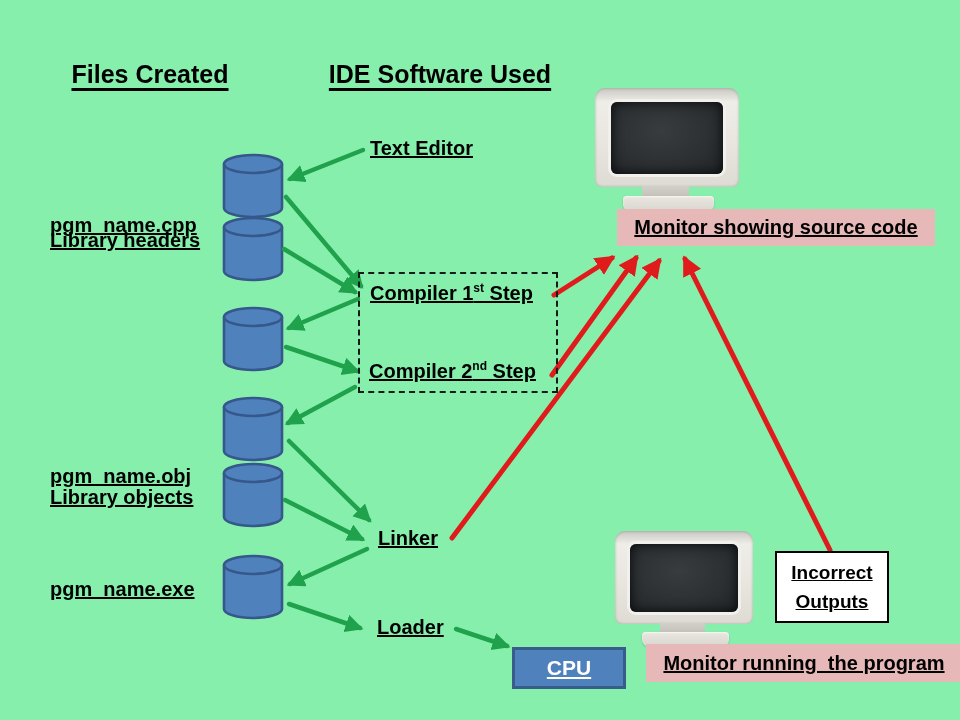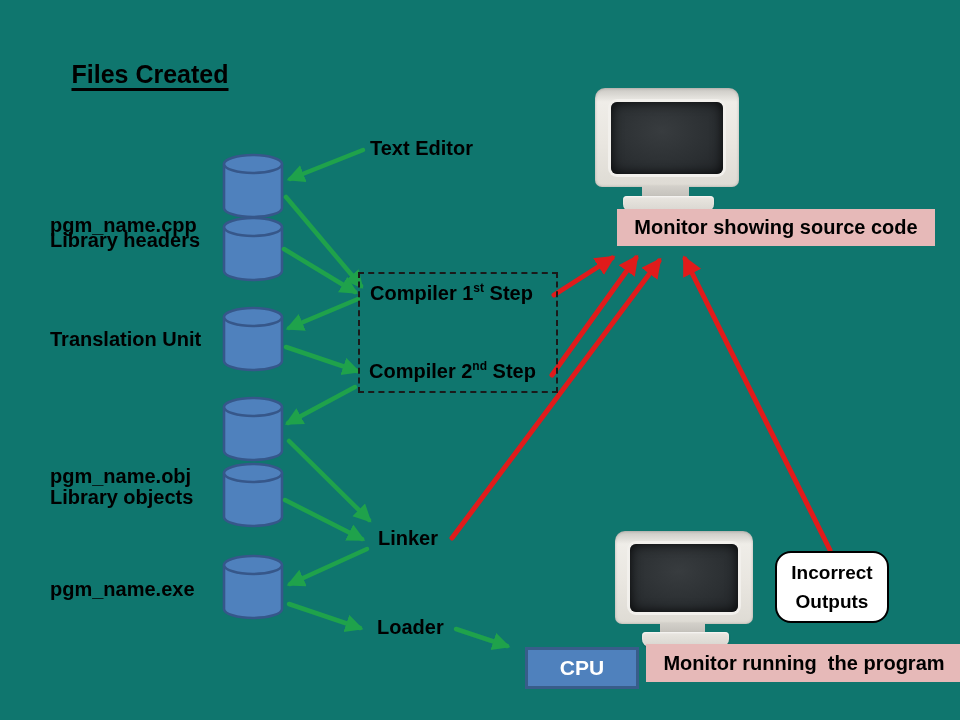--- a/index.html
+++ b/index.html
@@ -6,24 +6,24 @@
     margin: 0;
     padding: 0;
     background: #ffffff;
     font-family: "Liberation Sans", sans-serif;
     color: var(--text, #000);
   }
   #slide {
     position: relative;
     width: 960px;
     height: 720px;
-    background: #0f766e;
+    background: #86efac;
     overflow: hidden;
   }
-  .abs { position: absolute; }
+  .abs { position: absolute; text-decoration: underline; }
 
   
   .col-title {
     font-size: 25px;
     font-weight: bold;
     text-align: center;
     text-decoration: underline;
     text-decoration-thickness: 3px;
     text-underline-offset: 5px;
     white-space: nowrap;
@@ -86,21 +86,20 @@
   .cpu-box {
     background: var(--cpu-fill, #4f81bd);
     border: 3px solid var(--cpu-border, #385d8a);
     color: var(--cpu-text, #fff);
     font-size: 21px;
     font-weight: bold;
     display: flex;
     align-items: center;
     justify-content: center;
     box-sizing: border-box;
-    margin-left: 13px;
   }
 
   
   .crt { position: absolute; }
   .crt-body {
     position: absolute; left: 1%; right: 1%; top: 0; height: 80%;
     background: linear-gradient(#c9c7c2 0%, #efede8 14%, #e9e6e0 55%, #dedbd4 100%);
     border-radius: 10px 10px 7px 7px;
     box-shadow: inset 0 0 3px rgba(0,0,0,.25);
   }
@@ -173,24 +172,24 @@
     <line class="edge-g" marker-end="url(#mark-g)" x1="289" y1="604" x2="360" y2="628"></line>
     <line class="edge-g" marker-end="url(#mark-g)" x1="456" y1="629" x2="507" y2="646"></line>
 
     <line class="edge-r" marker-end="url(#mark-r)" x1="554" y1="295" x2="612" y2="258"></line>
     <line class="edge-r" marker-end="url(#mark-r)" x1="552" y1="375" x2="636" y2="258"></line>
     <line class="edge-r" marker-end="url(#mark-r)" x1="452" y1="538" x2="659" y2="261"></line>
     <line class="edge-r" marker-end="url(#mark-r)" x1="830" y1="550" x2="685" y2="259"></line>
   </svg>
 
   <div class="abs col-title" style="left:40px; top:60px; width:220px;">Files Created</div>
+  <div class="abs col-title" style="left:305px; top:60px; width:270px;">IDE Software Used</div>
 
   <div class="abs lbl" style="left:50px; top:173px;margin-top:40px;">pgm_name.cpp</div>
   <div class="abs lbl" style="left:50px; top:228px;">Library headers</div>
-  <div class="abs lbl" style="left:50px; top:327px;">Translation Unit</div>
   <div class="abs lbl" style="left:50px; top:421px;margin-top:43px;">pgm_name.obj</div>
   <div class="abs lbl" style="left:50px; top:485px;">Library objects</div>
   <div class="abs lbl" style="left:50px; top:577px;">pgm_name.exe</div>
 
   <div class="abs dashed-box" style="left:358px; top:272px; width:196px; height:117px;"></div>
 
   <div class="abs lbl" style="left:370px; top:136px;">Text Editor</div>
   <div class="abs lbl" style="left:370px; top:281px;"><span>Compiler 1</span><sup>st</sup><span> Step</span></div>
   <div class="abs lbl" style="left:369px; top:359px;"><span>Compiler 2</span><sup>nd</sup><span> Step</span></div>
   <div class="abs lbl" style="left:378px; top:526px;">Linker</div>
@@ -207,20 +206,20 @@
 
   <div class="crt" style="left:614px; top:531px; width:140px; height:116px;">
     <div class="crt-body">
       <div class="crt-screen"></div>
     </div>
     <div class="crt-neck"></div>
     <div class="crt-base"></div>
   </div>
   <div class="abs banner" style="left:646px; top:644px; width:316px; height:38px;">Monitor running  the program</div>
 
-  <div class="abs outline-box" style="left:775px; top:551px; width:110px; height:68px;border-radius:16px;">
+  <div class="abs outline-box" style="left:775px; top:551px; width:110px; height:68px;">
     <span>Incorrect</span>
     <span>Outputs</span>
   </div>
 
   <div class="abs cpu-box" style="left:512px; top:647px; width:114px; height:42px;">CPU</div>
 
 </div>
 
 </body></html>

